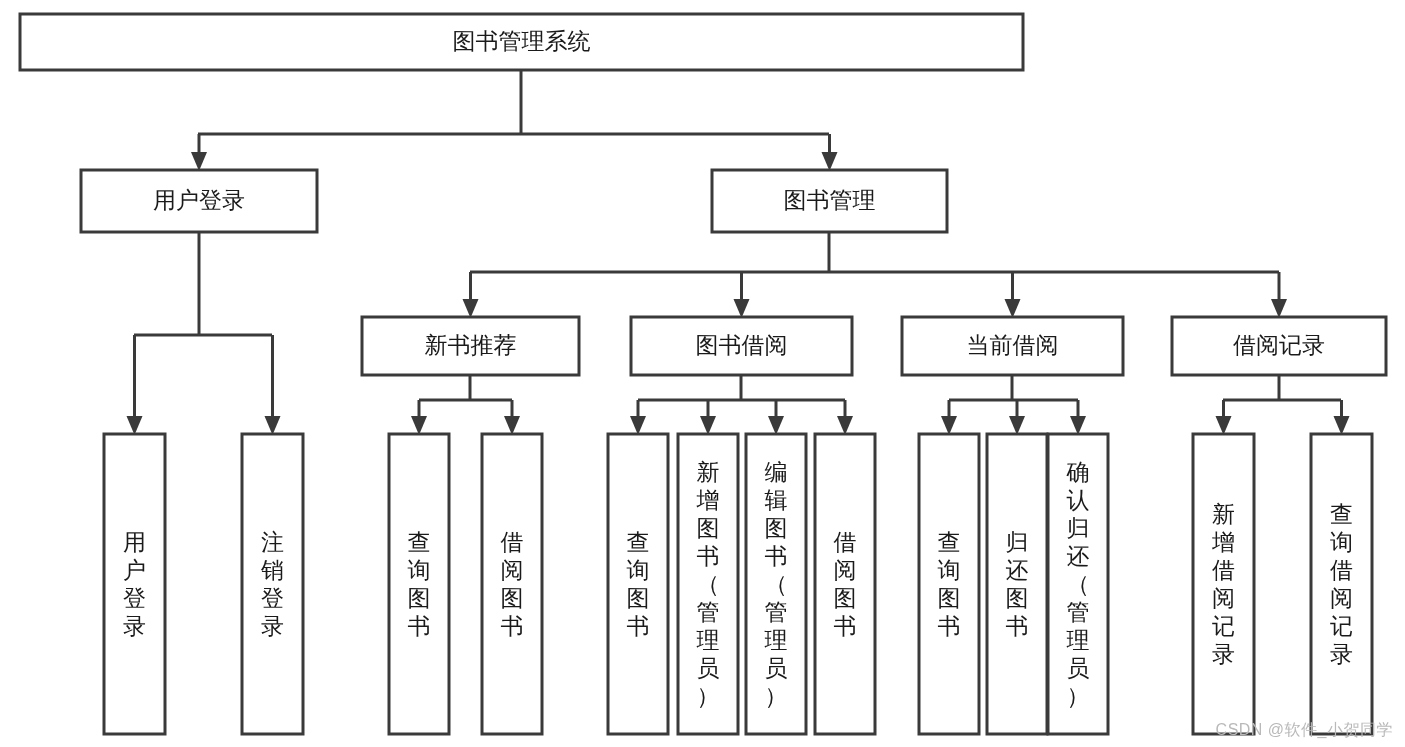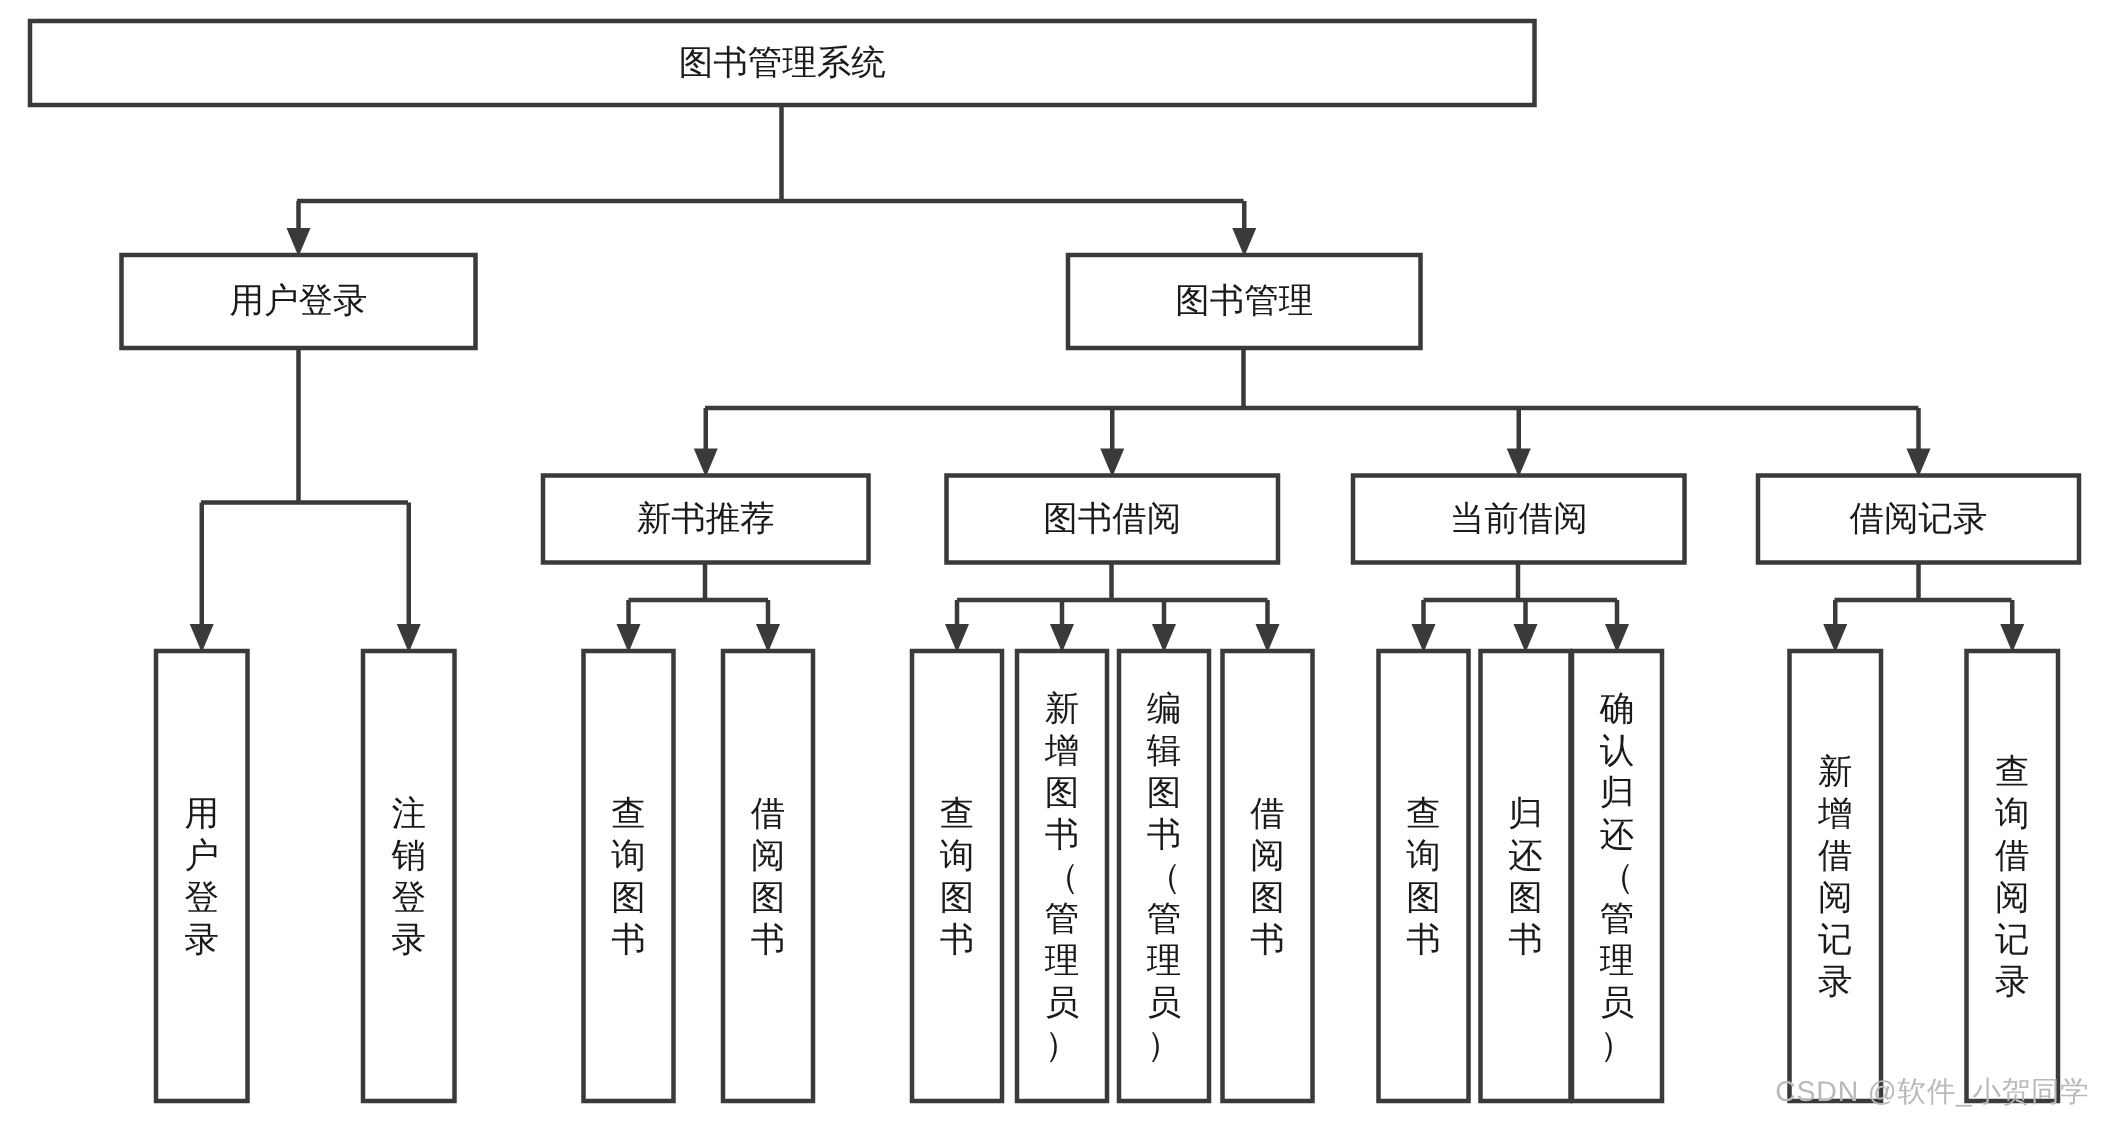--- a/index.html
+++ b/index.html
@@ -53,21 +53,21 @@
     font-family: "Liberation Sans", "DejaVu Sans", sans-serif;
     font-size: 23px;
     fill: #1a1a1a;
     text-anchor: middle;
   }
   .watermark-text {
     position: absolute;
     right: 12px;
     bottom: 6px;
     font-family: "Liberation Sans", "DejaVu Sans", sans-serif;
-    font-size: 19px;
+    font-size: 16px;
     color: #b9b9b9;
     white-space: nowrap;
     letter-spacing: 0.5px;
     user-select: none;
   }
 </style>
 </head>
 <body>
 
 <div id="diagram-root">

